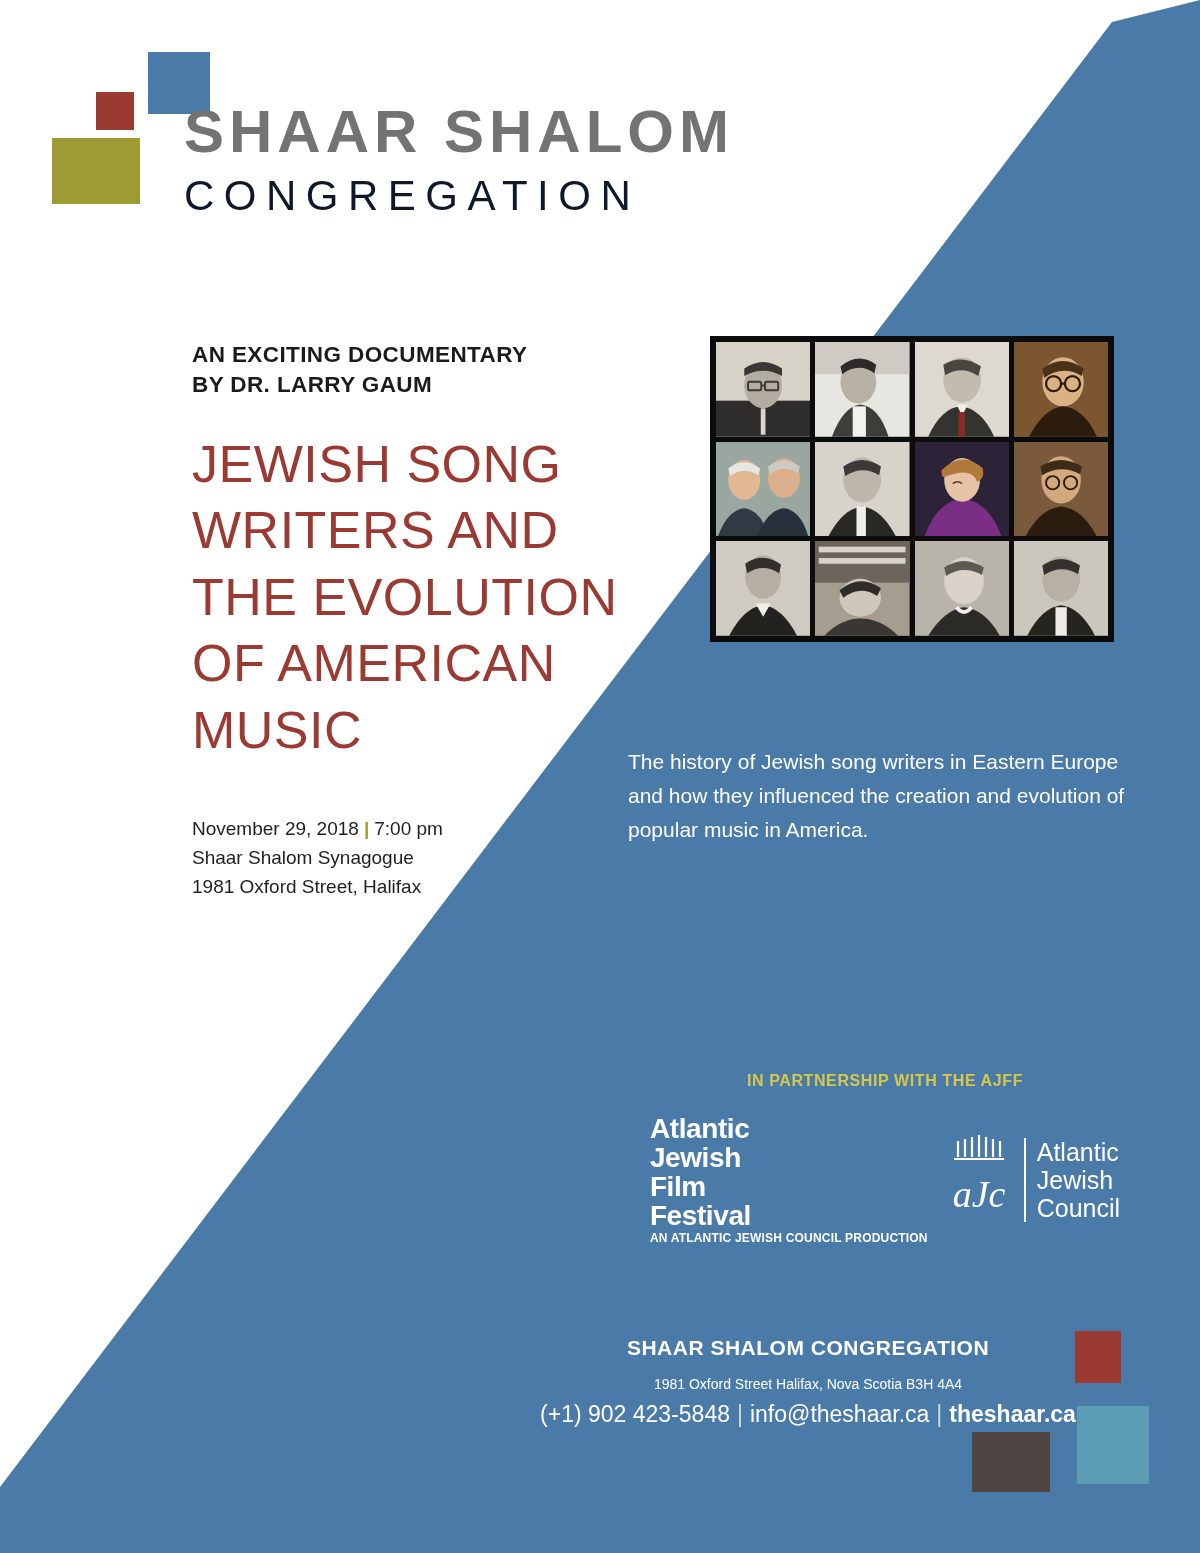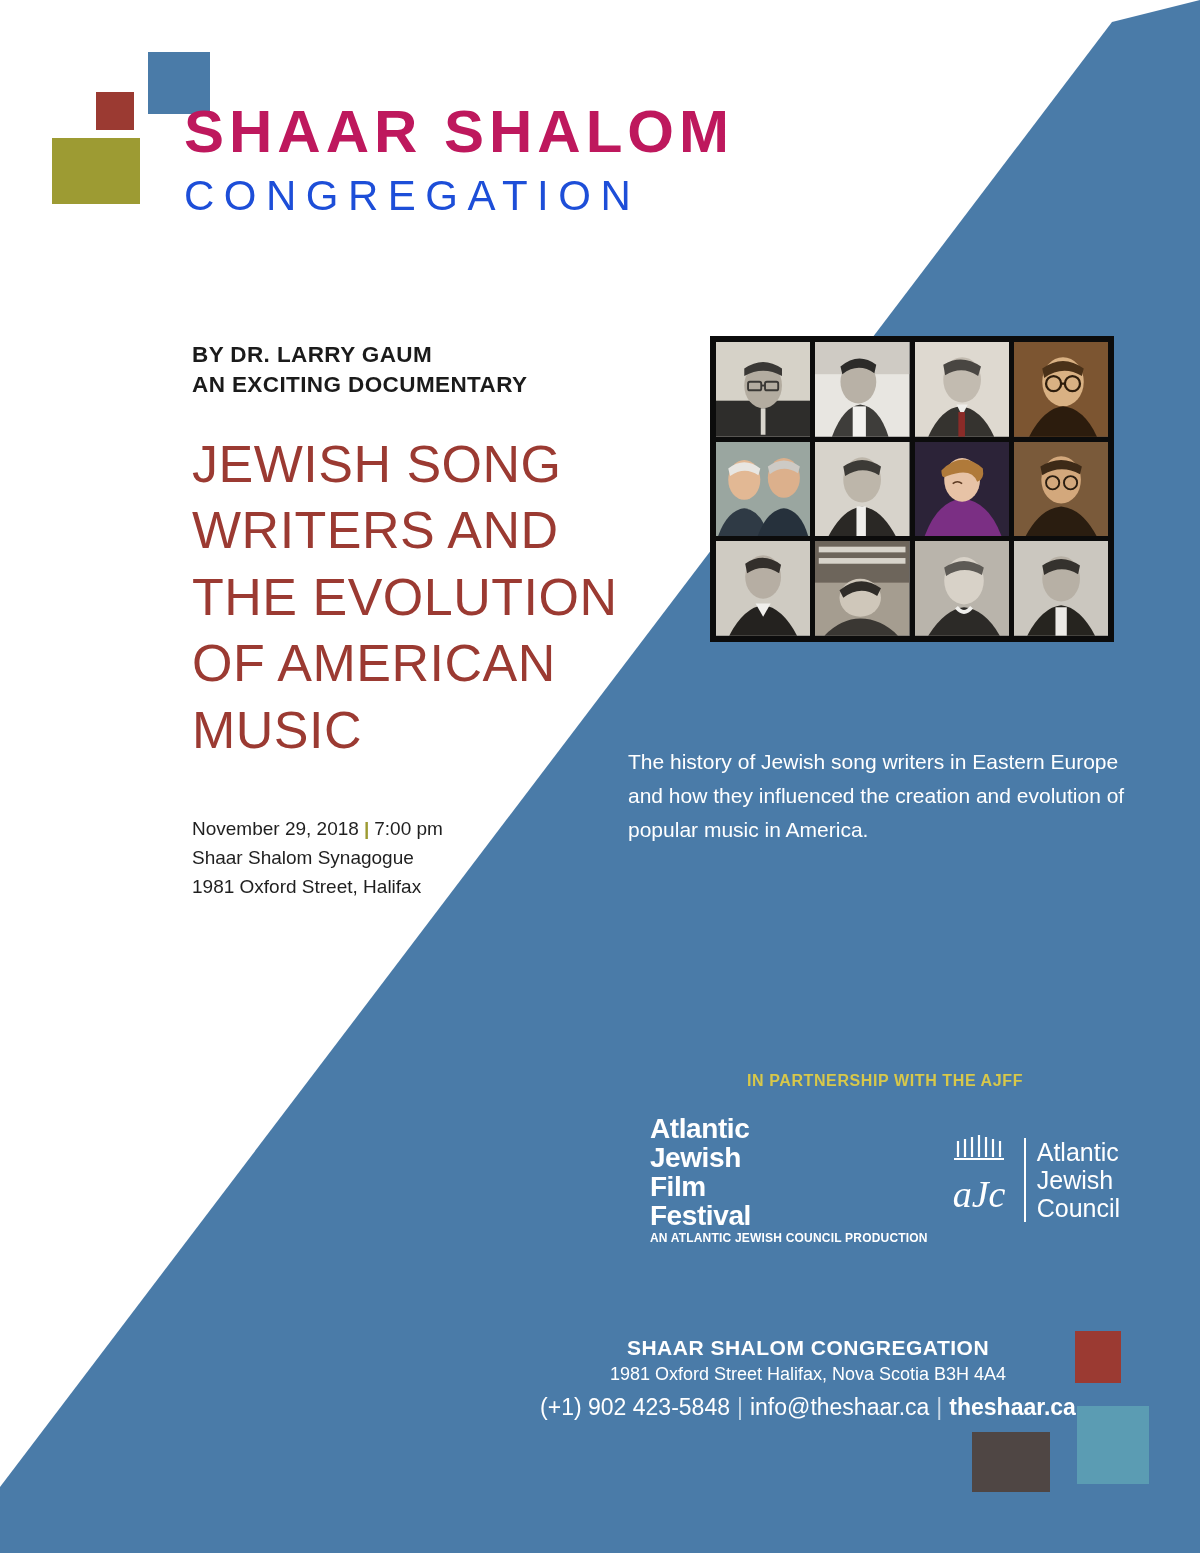--- a/index.html
+++ b/index.html
@@ -60,29 +60,29 @@
   .wordmark {
     position: absolute;
     left: 184px;
     top: 100px;
     z-index: 3;
   }
   .wordmark .line1 {
     font-size: 60px;
     font-weight: bold;
     letter-spacing: 5px;
-    color: #be185d;
+    color: #737373;
     line-height: 1.05;
     white-space: nowrap;
   }
   .wordmark .line2 {
     font-size: 42px;
     font-weight: 400;
     letter-spacing: 9.5px;
-    color: #1d4ed8;
+    color: #0f172a;
     line-height: 1.2;
     margin-top: 8px;
     white-space: nowrap;
   }
 
   
   .left-col {
     position: absolute;
     left: 192px;
     top: 340px;
@@ -222,22 +222,22 @@
     text-align: center;
     color: #ffffff;
     z-index: 3;
   }
   .footer .org {
     font-size: 21px;
     font-weight: bold;
     letter-spacing: 0.5px;
   }
   .footer .addr {
-    font-size: 18px;
-    margin-top: 4px;
+    font-size: 14px;
+    margin-top: 16px;
   }
   .footer .contact {
     font-size: 23px;
     margin-top: 9px;
   }
   .footer .sep {
     color: #cbd9e6;
     padding: 0 7px;
   }
   .footer .site {
@@ -280,22 +280,22 @@
     <div class="sq sq-olive"></div>
   </div>
 
   <div class="wordmark">
     <div class="line1">SHAAR SHALOM</div>
     <div class="line2">CONGREGATION</div>
   </div>
 
   <div class="left-col">
     <div class="kicker">
+      <div>AN EXCITING DOCUMENTARY</div>
       <div>BY DR. LARRY GAUM</div>
-      <div>AN EXCITING DOCUMENTARY</div>
     </div>
     <div class="film-title">JEWISH SONG WRITERS AND THE EVOLUTION OF AMERICAN MUSIC</div>
     <div class="event-details">
       <div>
         <span>November 29, 2018</span><span class="divider">|</span><span>7:00 pm</span>
       </div>
       <div>Shaar Shalom Synagogue</div>
       <div>1981 Oxford Street, Halifax</div>
     </div>
   </div>

